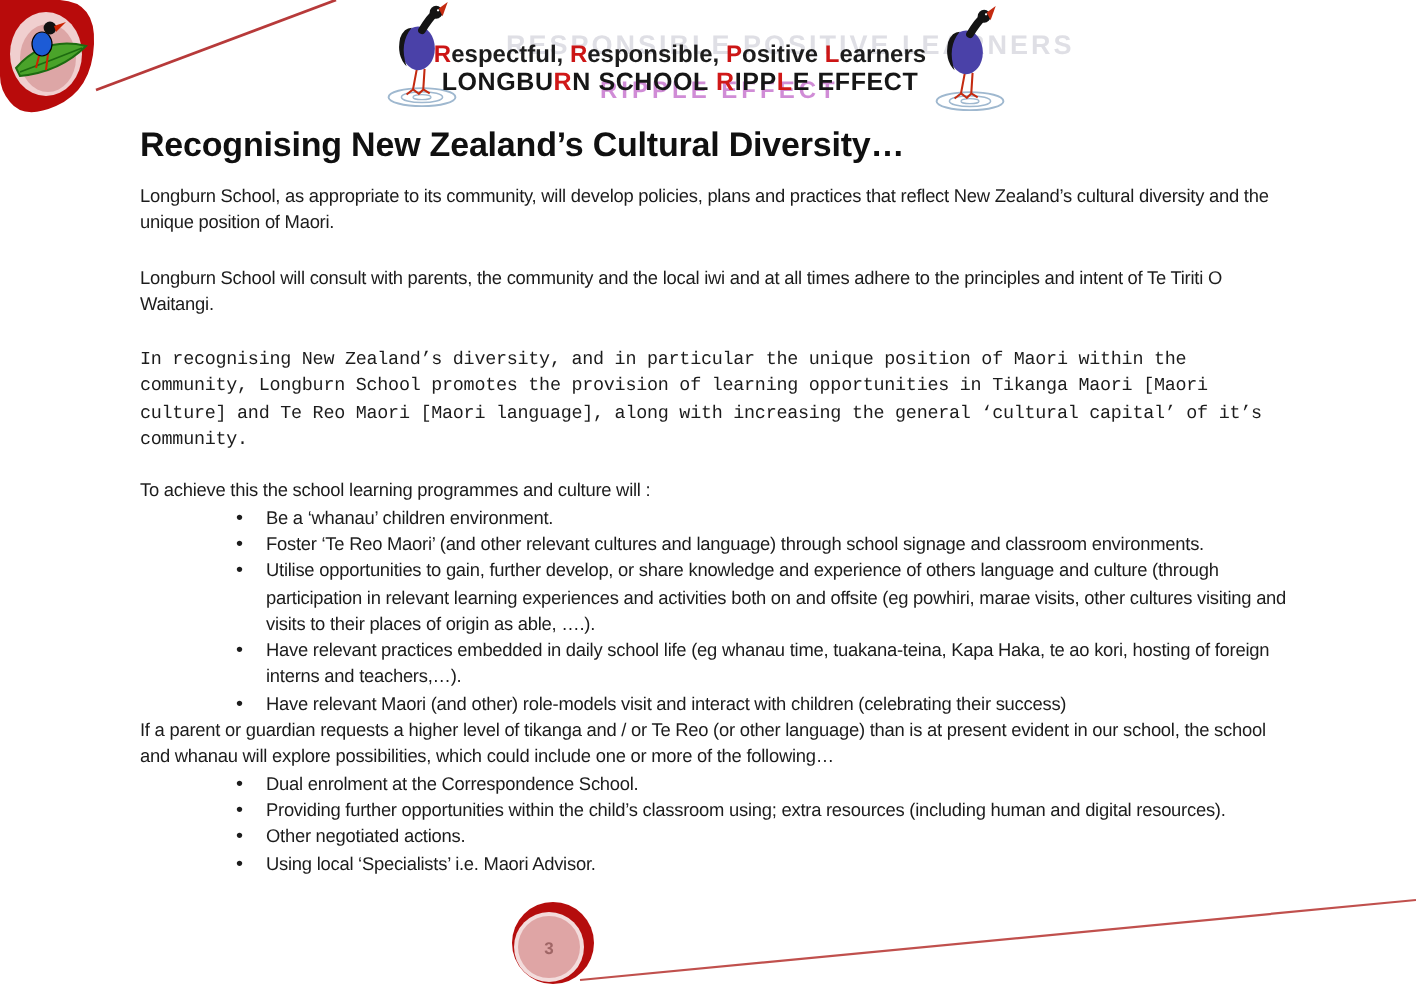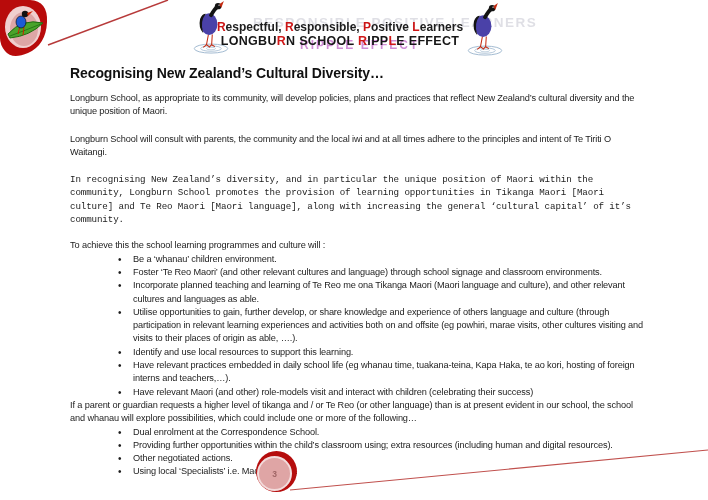--- a/index.html
+++ b/index.html
@@ -23,21 +23,21 @@
   .slogan .red{color:#cc1515;}
   .school-line{font-size:12.5px;font-weight:800;color:#161616;letter-spacing:.3px;white-space:nowrap;margin-top:0;}
   .school-line .red{color:#d01818;}
   .bird{position:absolute;z-index:2;width:42px;height:54px;}
   .bird-left{left:190px;top:1px;}
   .bird-right{left:464px;top:3px;}
 
   
   .doc{position:absolute;left:70px;top:66px;width:578px;z-index:3;color:#1c1c1c;
        font-size:9.2px;line-height:13.3px;letter-spacing:-0.12px;}
-  .doc h1{font-size:14px;line-height:14px;color:#101010;margin:0 0 3px 0;letter-spacing:-0.1px;}
+  .doc h1{font-size:17px;line-height:14px;color:#101010;margin:0 0 3px 0;letter-spacing:-0.1px;}
   .doc p{margin:12px 0 14px 0;}
   .doc p.tight{margin:0;}
   .indent{margin-left:30px;}
   ul.blist{list-style:none;margin:0 0 0 30px;padding:0;}
   ul.blist li{position:relative;padding-left:33px;}
   ul.blist li::before{content:"\2022";position:absolute;left:18px;top:0;font-size:10px;}
 
   
   .badge{position:absolute;left:256px;top:451px;width:41px;height:41px;z-index:4;}
   .badge .outer{position:absolute;left:0;top:0;width:41px;height:41px;border-radius:50%;background:#b50d0d;}
@@ -106,23 +106,21 @@
 
   <div class="doc">
     <h1>Recognising New Zealand’s Cultural Diversity…</h1>
     <p>Longburn School, as appropriate to its community, will develop policies, plans and practices that reflect New Zealand’s cultural diversity and the unique position of Maori.</p>
     <p>Longburn School will consult with parents, the community and the local iwi and at all times adhere to the principles and intent of Te Tiriti O Waitangi.</p>
     <p style="margin-bottom:13px;font-family:Liberation Mono, monospace;">In recognising New Zealand’s diversity, and in particular the unique position of Maori within the community, Longburn School promotes the provision of learning opportunities in Tikanga Maori [Maori culture] and Te Reo Maori [Maori language], along with increasing the general ‘cultural capital’ of it’s community.</p>
     <p class="tight indent">To achieve this the school learning programmes and culture will :</p>
     <ul class="blist">
       <li>Be a ‘whanau’ children environment.</li>
       <li>Foster ‘Te Reo Maori’ (and other relevant cultures and language) through school signage and classroom environments.</li>
-      <li>Incorporate planned teaching and learning of Te Reo me ona Tikanga Maori (Maori language and culture), and other relevant cultures and languages as able.</li>
       <li>Utilise opportunities to gain, further develop, or share knowledge and experience of others language and culture (through participation in relevant learning experiences and activities both on and offsite (eg powhiri, marae visits, other cultures visiting and visits to their places of origin as able, ….).</li>
-      <li>Identify and use local resources to support this learning.</li>
       <li>Have relevant practices embedded in daily school life (eg whanau time, tuakana-teina, Kapa Haka, te ao kori, hosting of foreign interns and teachers,…).</li>
       <li>Have relevant Maori (and other) role-models visit and interact with children (celebrating their success)</li>
     </ul>
     <p class="tight indent">If a parent or guardian requests a higher level of tikanga and / or Te Reo (or other language) than is at present evident in our school, the school and whanau will explore possibilities, which could include one or more of the following…</p>
     <ul class="blist">
       <li>Dual enrolment at the Correspondence School.</li>
       <li>Providing further opportunities within the child’s classroom using; extra resources (including human and digital resources).</li>
       <li>Other negotiated actions.</li>
       <li>Using local ‘Specialists’ i.e. Maori Advisor.</li>
     </ul>

